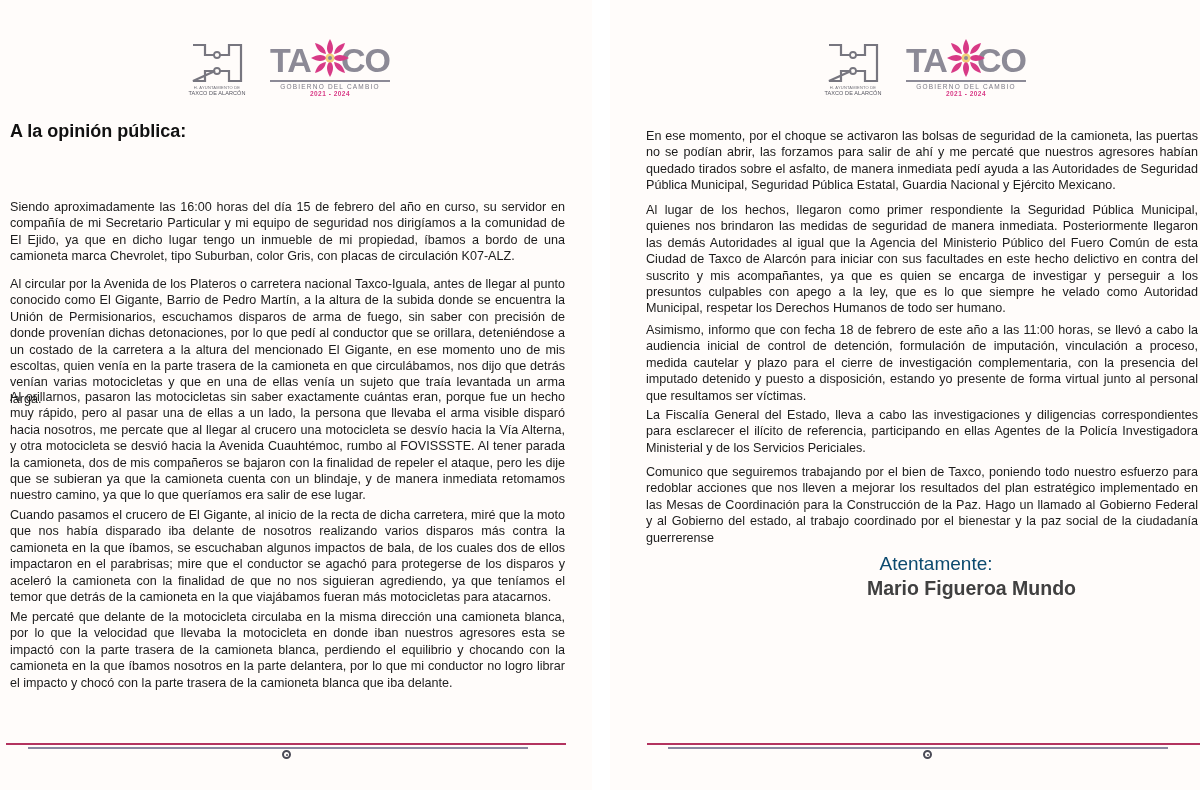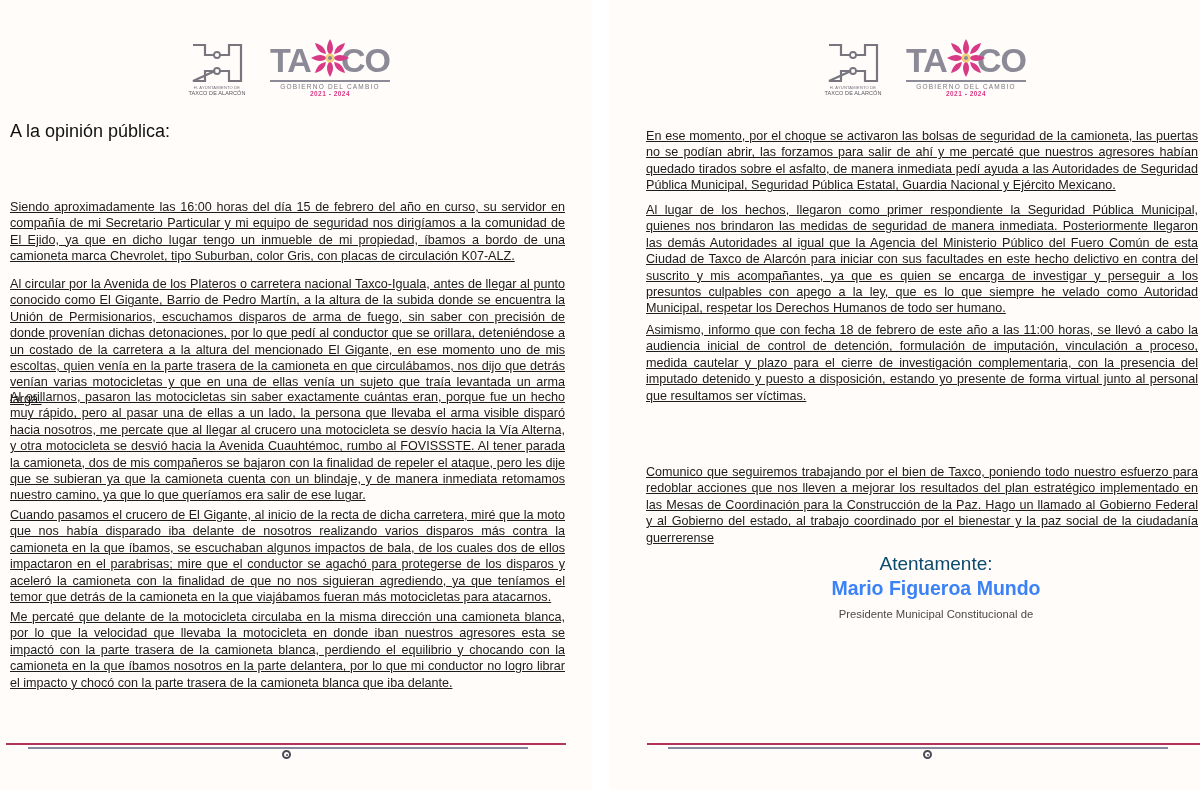--- a/index.html
+++ b/index.html
@@ -35,34 +35,33 @@
     font-size: 34px; color: #8c8a96; letter-spacing: -1px;
   }
   .logo-taxco .word .gap { width: 36px; }
   .logo-taxco .flower { position: absolute; left: 40px; top: -4px; }
   .logo-taxco .underline { height: 2px; background: #8c8a96; margin-top: 1px; }
   .logo-taxco .gob { font-size: 6.5px; color: #7a7884; text-align: center; letter-spacing: 1.2px; margin-top: 1px; }
   .logo-taxco .years { font-size: 6.5px; color: #d83a86; text-align: center; font-weight: bold; letter-spacing: 0.5px; }
 
   .title {
     position: absolute; left: 10px; top: 121px;
-    font-size: 18px; font-weight: normal; color: #111; margin: 0;
+    font-size: 18px; font-weight: bold; color: #111; margin: 0;
   }
   .para {
     position: absolute; margin: 0;
     font-size: 12.6px; line-height: 16.4px; color: #1c1c1c;
     text-align: justify;
-    text-decoration: underline;
   }
   #page-left .para { left: 10px; width: 555px; }
   #page-right .para { left: 36px; width: 552px; }
 
   .closing { position: absolute; left: 0; width: 100%; text-align: center; }
   .closing .atent { font-size: 19px; color: #0c4a6e; position: absolute; top: 553px; width: 100%; left: 186px; width: 280px; }
-  .closing .name { font-size: 19.5px; font-weight: bold; color: #3b82f6; position: absolute; top: 577px; left: 186px; width: 280px; }
+  .closing .name { font-size: 19.5px; font-weight: bold; color: #404040; position: absolute; top: 577px; left: 186px; width: 280px; text-align: right; }
   .closing .role { font-size: 11.3px; color: #4a4a4a; position: absolute; top: 607px; left: 186px; width: 280px; line-height: 15px; }
 
   .footer-line-pink { position: absolute; height: 2px; background: #b3335f; top: 743px; }
   .footer-line-gray { position: absolute; height: 2px; background: #8a86a0; top: 747px; }
   .footer-icon { position: absolute; top: 750px; width: 9px; height: 9px; border-radius: 50%; border: 2px solid #4a4a55; box-sizing: border-box; }
   .footer-icon::after { content: ""; position: absolute; left: 1.5px; top: 1.5px; width: 2px; height: 2px; background: #4a4a55; border-radius: 50%; }
 </style>
 </head>
 <body>
 
@@ -149,26 +148,26 @@
       </svg>
       <div class="underline"></div>
       <div class="gob">GOBIERNO   DEL   CAMBIO</div>
       <div class="years">2021 - 2024</div>
     </div>
   </div>
 
   <p class="para" style="top:128px">En ese momento, por el choque se activaron las bolsas de seguridad de la camioneta, las puertas no se podían abrir, las forzamos para salir de ahí y me percaté que nuestros agresores habían quedado tirados sobre el asfalto, de manera inmediata pedí ayuda a las Autoridades de Seguridad Pública Municipal, Seguridad Pública Estatal, Guardia Nacional y Ejército Mexicano.</p>
   <p class="para" style="top:202px">Al lugar de los hechos, llegaron como primer respondiente la Seguridad Pública Municipal, quienes nos brindaron las medidas de seguridad de manera inmediata. Posteriormente llegaron las demás Autoridades al igual que la Agencia del Ministerio Público del Fuero Común de esta Ciudad de Taxco de Alarcón para iniciar con sus facultades en este hecho delictivo en contra del suscrito y mis acompañantes, ya que es quien se encarga de investigar y perseguir a los presuntos culpables con apego a la ley, que es lo que siempre he velado como Autoridad Municipal, respetar los Derechos Humanos de todo ser humano.</p>
   <p class="para" style="top:322px">Asimismo, informo que con fecha 18 de febrero de este año a las 11:00 horas, se llevó a cabo la audiencia inicial de control de detención, formulación de imputación, vinculación a proceso, medida cautelar y plazo para el cierre de investigación complementaria, con la presencia del imputado detenido y puesto a disposición, estando yo presente de forma virtual junto al personal que resultamos ser víctimas.</p>
+  <p class="para" style="top:407px">La Fiscalía General del Estado, lleva a cabo las investigaciones y diligencias correspondientes para esclarecer el ilícito de referencia, participando en ellas Agentes de la Policía Investigadora Ministerial y de los Servicios Periciales.</p>
   <p class="para" style="top:464px">Comunico que seguiremos trabajando por el bien de Taxco, poniendo todo nuestro esfuerzo para redoblar acciones que nos lleven a mejorar los resultados del plan estratégico implementado en las Mesas de Coordinación para la Construcción de la Paz. Hago un llamado al Gobierno Federal y al Gobierno del estado, al trabajo coordinado por el bienestar y la paz social de la ciudadanía guerrerense</p>
 
   <div class="closing">
     <div class="atent">Atentamente:</div>
     <div class="name">Mario Figueroa Mundo</div>
     <div class="role">
-      <div>Presidente Municipal Constitucional de</div>
     </div>
   </div>
 
   <div class="footer-line-pink" style="left:37px; width:553px;"></div>
   <div class="footer-line-gray" style="left:58px; width:500px;"></div>
   <div class="footer-icon" style="left:313px;"></div>
 </div>
 
 </body></html>

